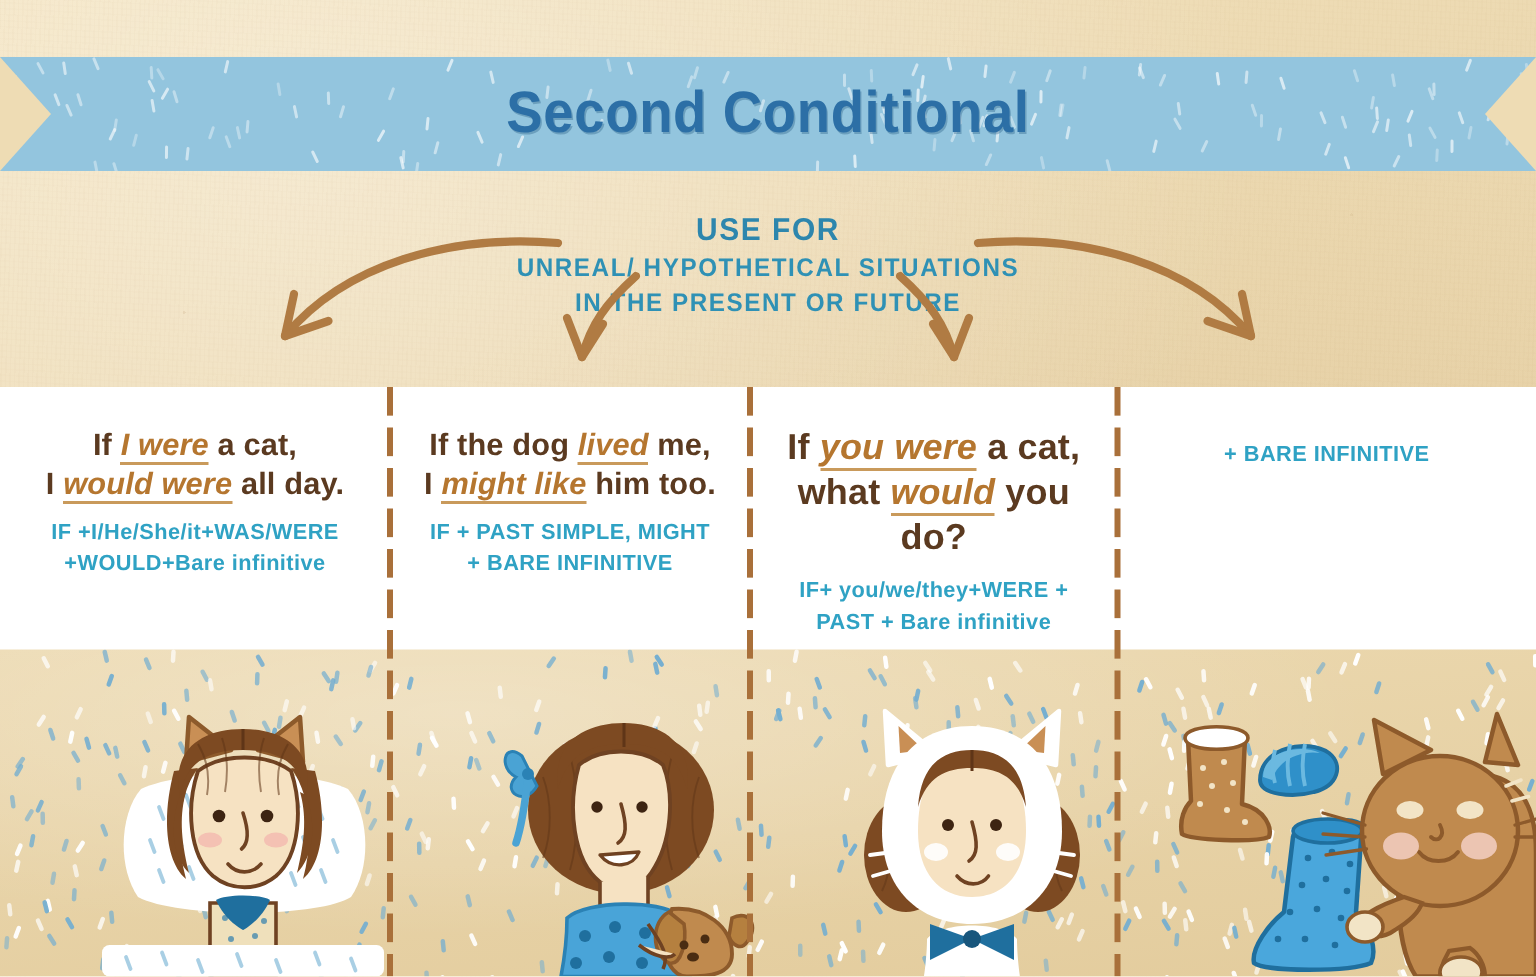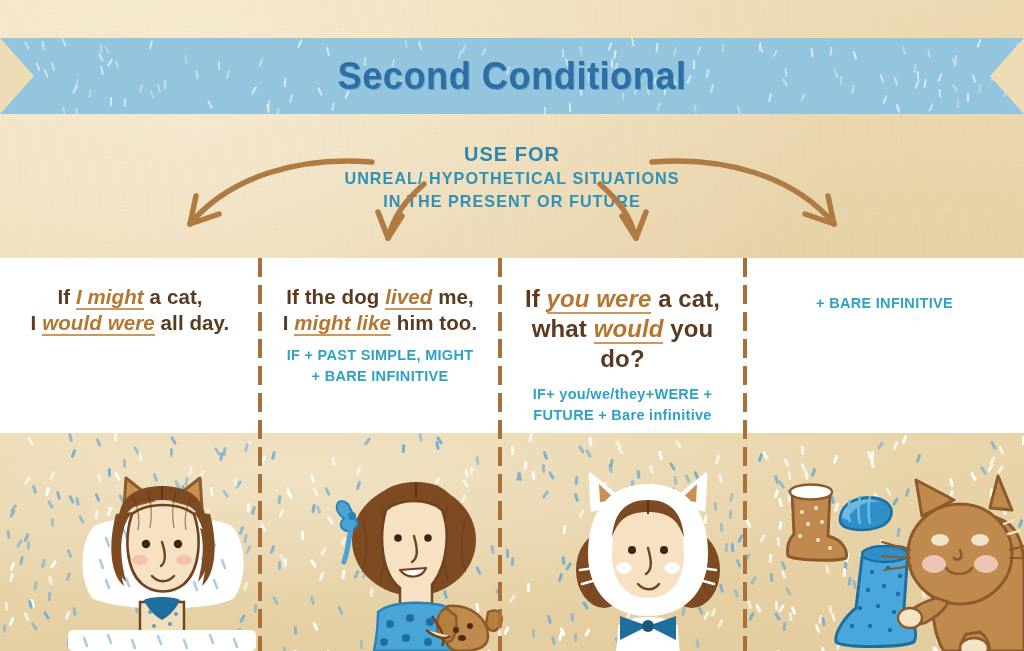--- a/index.html
+++ b/index.html
@@ -388,22 +388,26 @@
       <path d="M652,32 C724,26 794,46 834,94"></path>
       <path d="M834,94 L828,66"></path>
       <path d="M834,94 L805,84"></path>
     </g>
   </svg>
 
   <div class="panel">
 
     <div class="col c1">
       <div class="sentence">
-        <span>If </span><span class="hl">I might</span><span> a cat,</span><br>
+        <span>If </span><span class="hl">I were</span><span> a cat,</span><br>
         <span>I </span><span class="hl">would were</span><span> all day.</span>
+      </div>
+      <div class="formula">
+        <div>IF +I/He/She/it+WAS/WERE</div>
+        <div>+WOULD+Bare infinitive</div>
       </div>
     </div>
 
     <div class="col c2">
       <div class="sentence">
         <span>If the dog </span><span class="hl">lived</span><span> me,</span><br>
         <span>I </span><span class="hl">might like</span><span> him too.</span>
       </div>
       <div class="formula">
         <div>IF + PAST SIMPLE, MIGHT</div>
@@ -411,21 +415,21 @@
       </div>
     </div>
 
     <div class="col c3">
       <div class="sentence">
         <span>If </span><span class="hl">you were</span><span> a cat,</span><br>
         <span>what </span><span class="hl">would</span><span> you do?</span>
       </div>
       <div class="formula">
         <div>IF+ you/we/they+WERE +</div>
-        <div>FUTURE + Bare infinitive</div>
+        <div>PAST + Bare infinitive</div>
       </div>
     </div>
 
     <div class="col c4">
       <div class="formula">
         <div>+ BARE INFINITIVE</div>
       </div>
     </div>
   </div>
 

